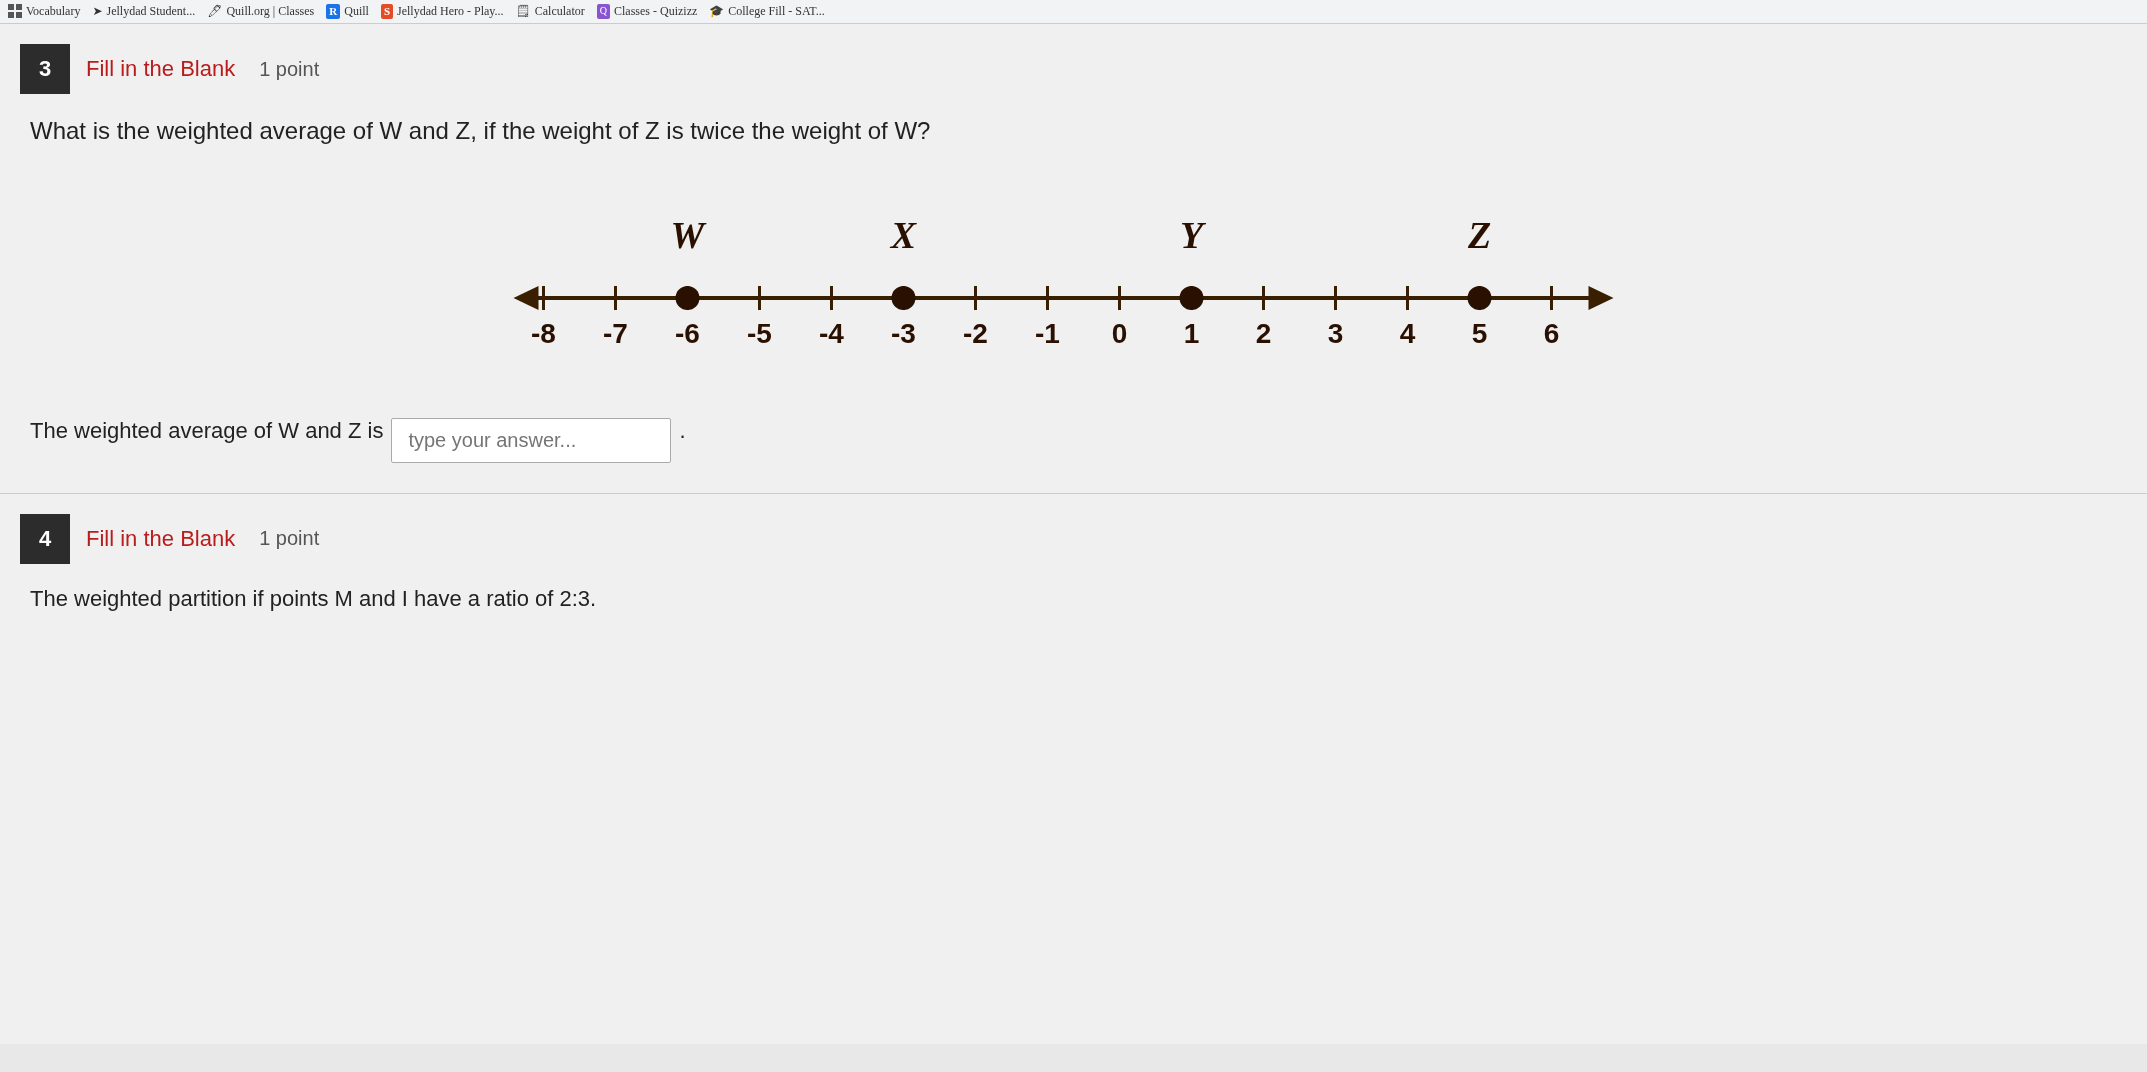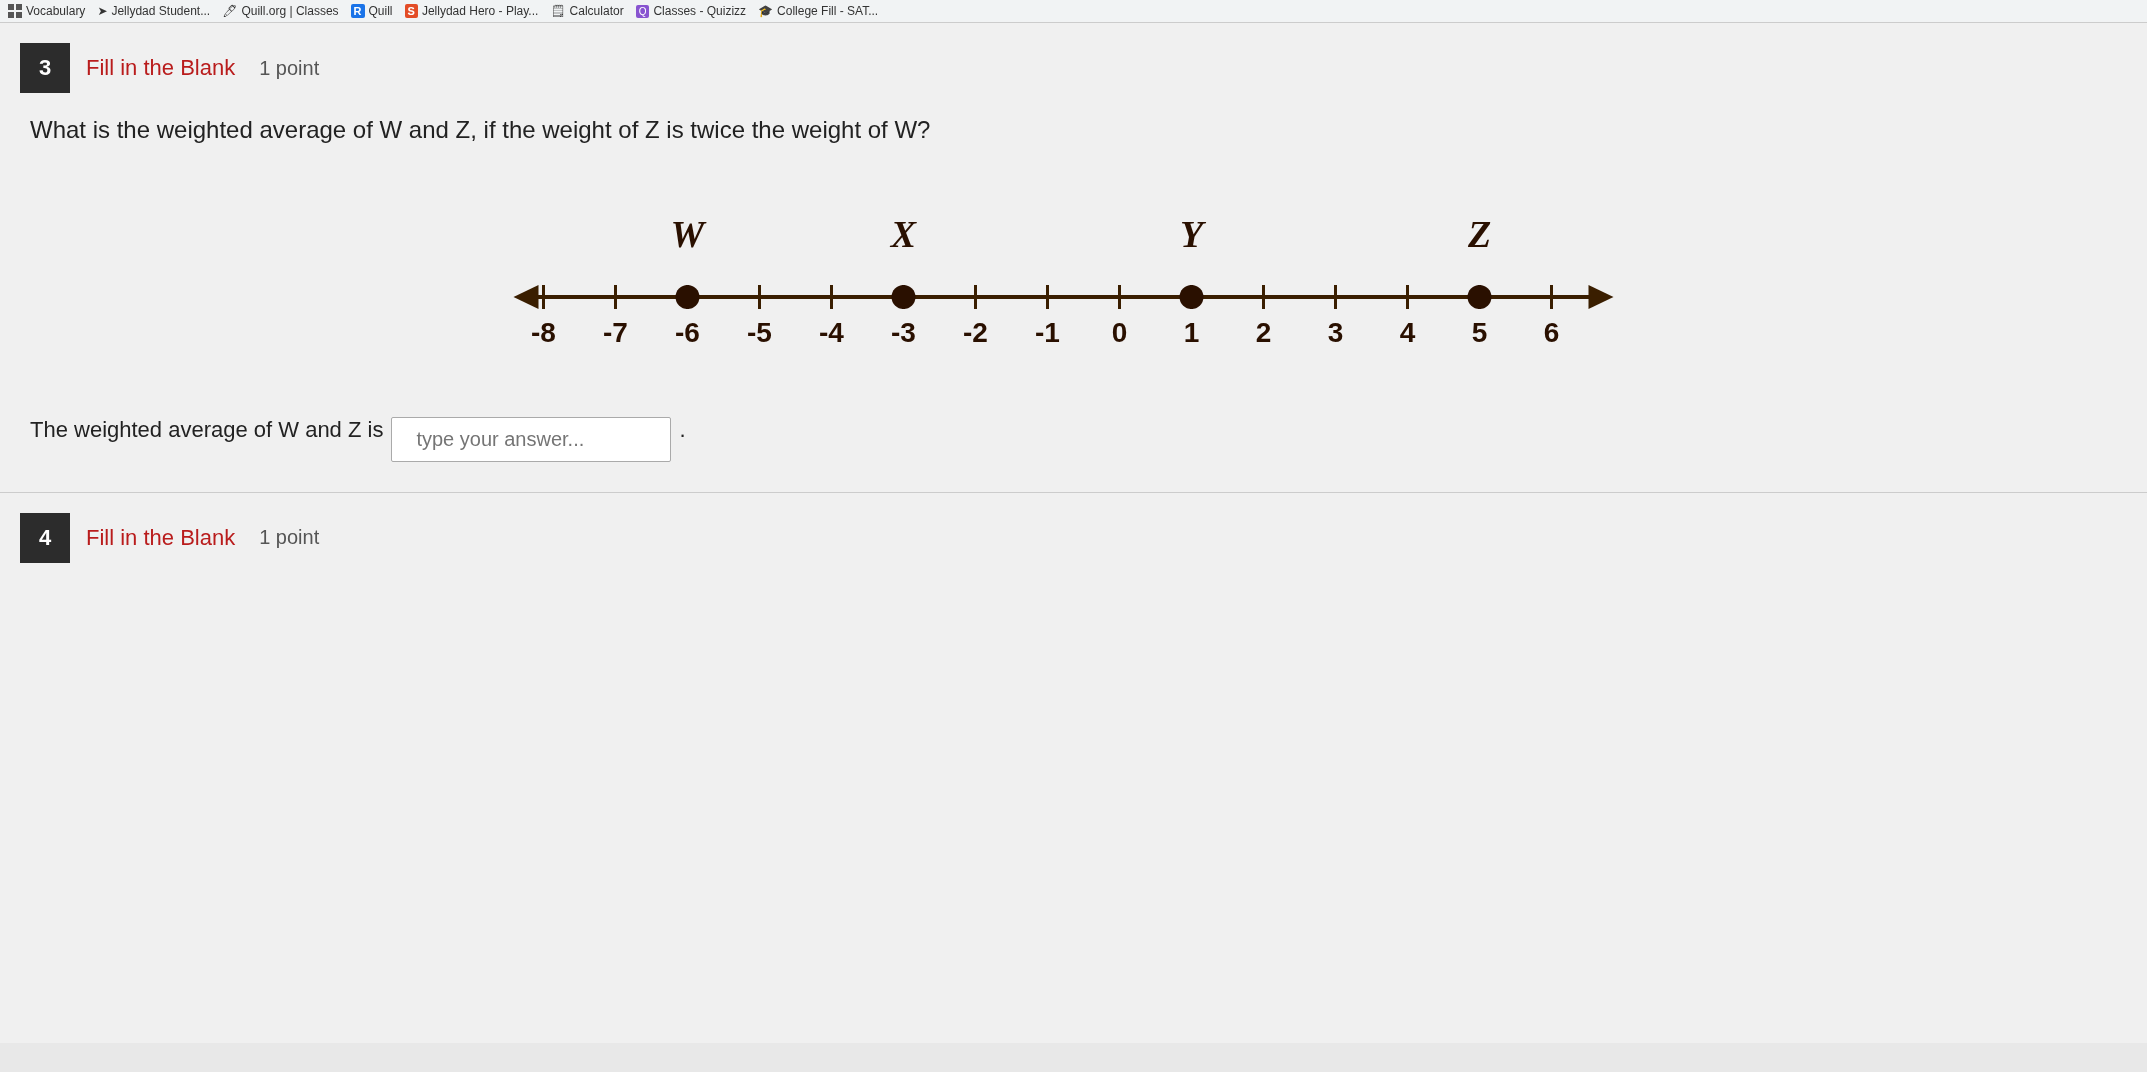--- a/index.html
+++ b/index.html
@@ -17,24 +17,24 @@
       padding: 4px 8px;
       display: flex;
       align-items: center;
       gap: 12px;
       font-size: 12px;
       color: #333;
       overflow: hidden;
     }
     .browser-toolbar .tab-item {
       display: flex;
-      align-items: center;
       gap: 4px;
       white-space: nowrap;
       cursor: pointer;
+      font-family: Liberation Serif, serif;
     }
 
     
     .page-content {
       background: #f0f0f0;
       min-height: 1020px;
       padding: 0;
     }
 
     
@@ -97,21 +97,21 @@
       align-items: flex-start;
       gap: 8px;
       margin-left: 10px;
       font-size: 22px;
       color: #222;
       flex-wrap: wrap;
     }
     .answer-input {
       border: 1px solid #aaa;
       background: white;
-      padding: 10px 24px;
+      padding: 10px 16px;
       font-size: 20px;
       color: #999;
       width: 280px;
       outline: none;
       border-radius: 2px;
     }
     .answer-period {
       font-size: 22px;
       color: #222;
     }
@@ -248,14 +248,15 @@
       <span class="answer-period">.</span>
     </div>
   </div>
 
   <div class="question-block-4">
     <div class="question-header">
       <div class="question-number">4</div>
       <span class="question-type">Fill in the Blank</span>
       <span class="question-points">1 point</span>
     </div>
+    <div class="question-text-4">The weighted partition if points M and I have a ratio of 2:3.</div>
   </div>
 </div>
 
 </body></html>

